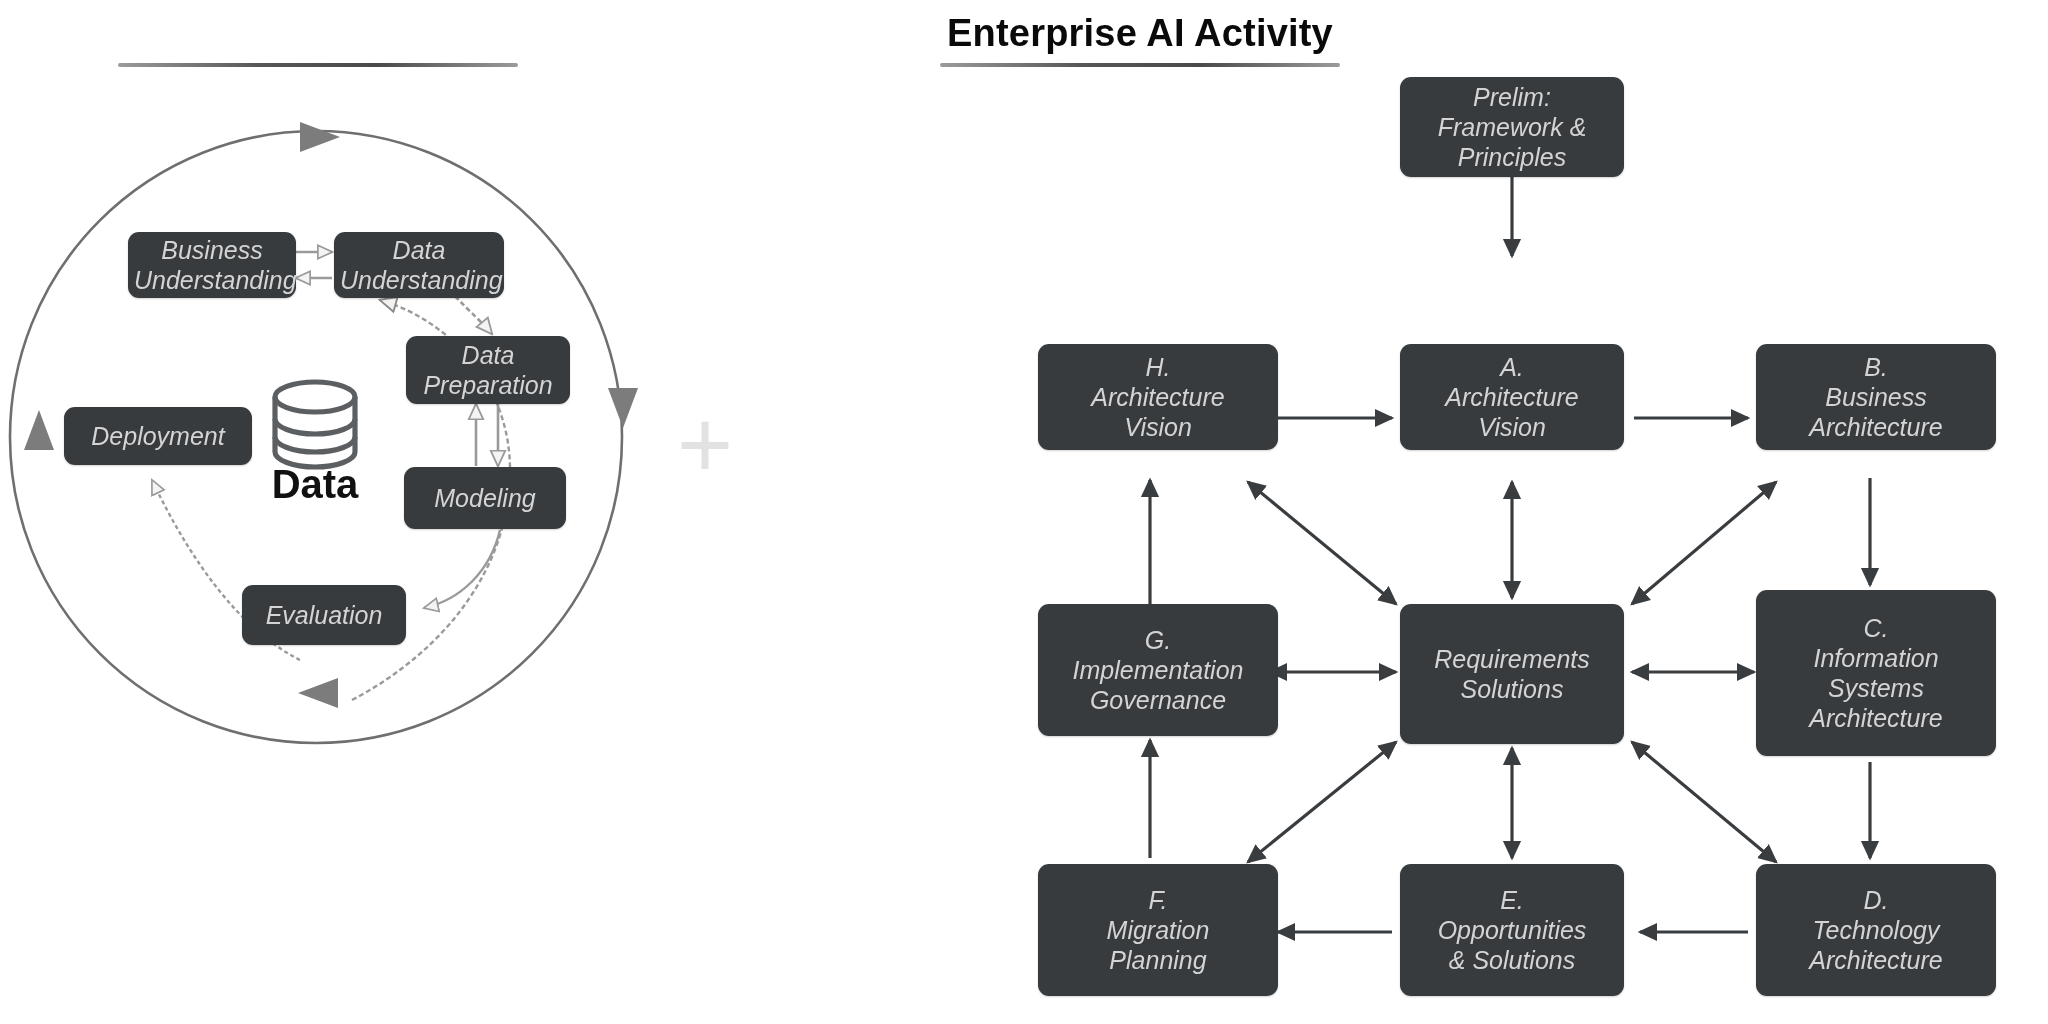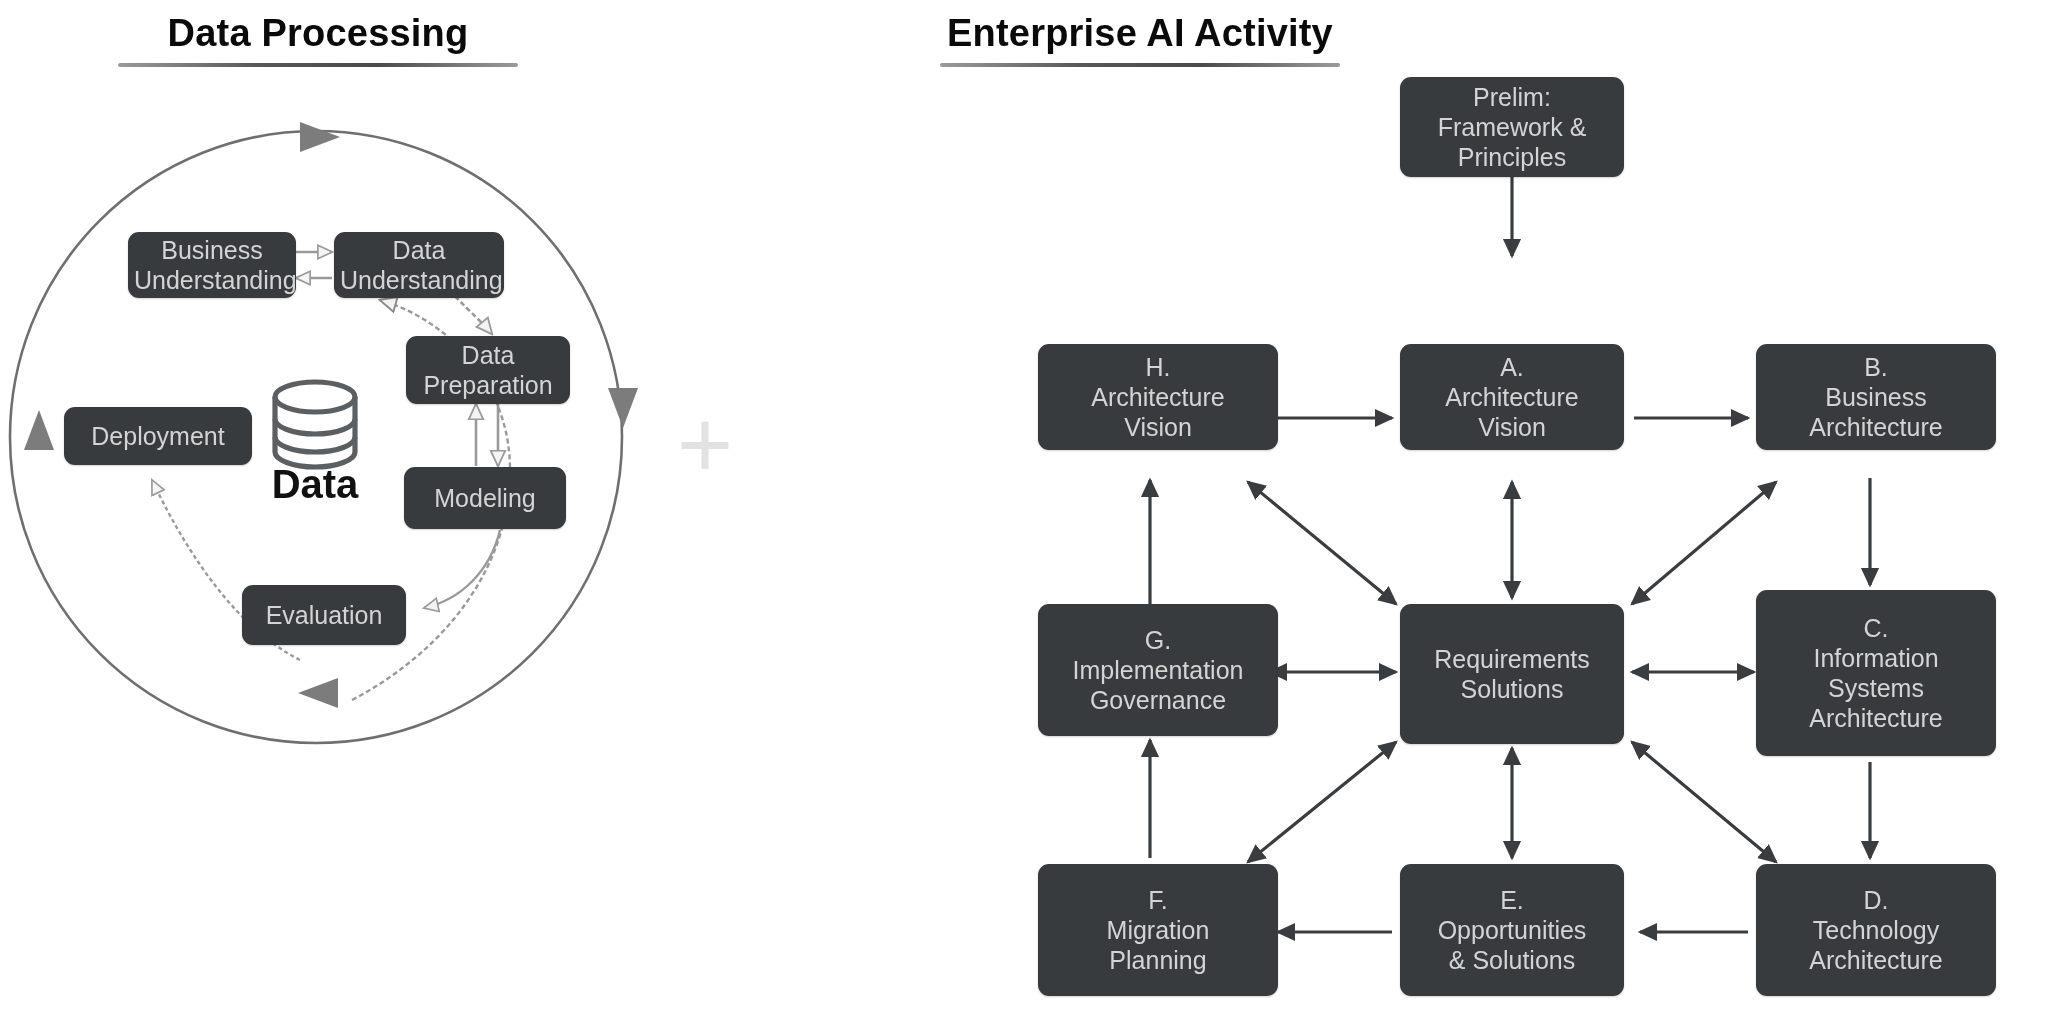--- a/index.html
+++ b/index.html
@@ -18,40 +18,39 @@
   }
 
   
   .node{
     position:absolute;background:#383b3e;border-radius:11px;
     color:#d4d4d4;display:flex;align-items:center;justify-content:center;
     text-align:center;font-size:25px;line-height:1.20;font-weight:400;
     box-sizing:border-box;padding:4px 6px;
     box-shadow:0 1px 2px rgba(0,0,0,.18);
   }
-  .node span{display:block;width:100%;}
+  .node span{display:block;width:100%;font-style:italic;}
 
   
   svg.layer{position:absolute;left:0;top:0;width:2048px;height:1024px;
             pointer-events:none;overflow:visible;}
 
   
   .plus{position:absolute;color:#e2e2e2;font-size:96px;line-height:1;
         font-weight:400;user-select:none;}
 
   
   .data-label{position:absolute;font-weight:700;font-size:40px;color:#111;
               text-align:center;}
 </style>
 </head>
 <body>
 
 <div id="stage">
 
-  <div class="panel-title" style="left:118px;top:14px;width:400px;">Data Processing</div>
   <div class="title-rule" style="left:118px;top:63px;width:400px;"></div>
 
   <div class="panel-title" style="left:940px;top:14px;width:400px;">Enterprise AI Activity</div>
   <div class="title-rule" style="left:940px;top:63px;width:400px;"></div>
 
   <svg class="layer" viewBox="0 0 2048 1024">
     <defs>
       <marker id="tri-dark" viewBox="0 0 10 10" refX="8.5" refY="5" markerWidth="7" markerHeight="7" orient="auto-start-reverse">
         <path d="M0,0.6 L9.6,5 L0,9.4 z" fill="#7c7c7c"></path>
       </marker>

